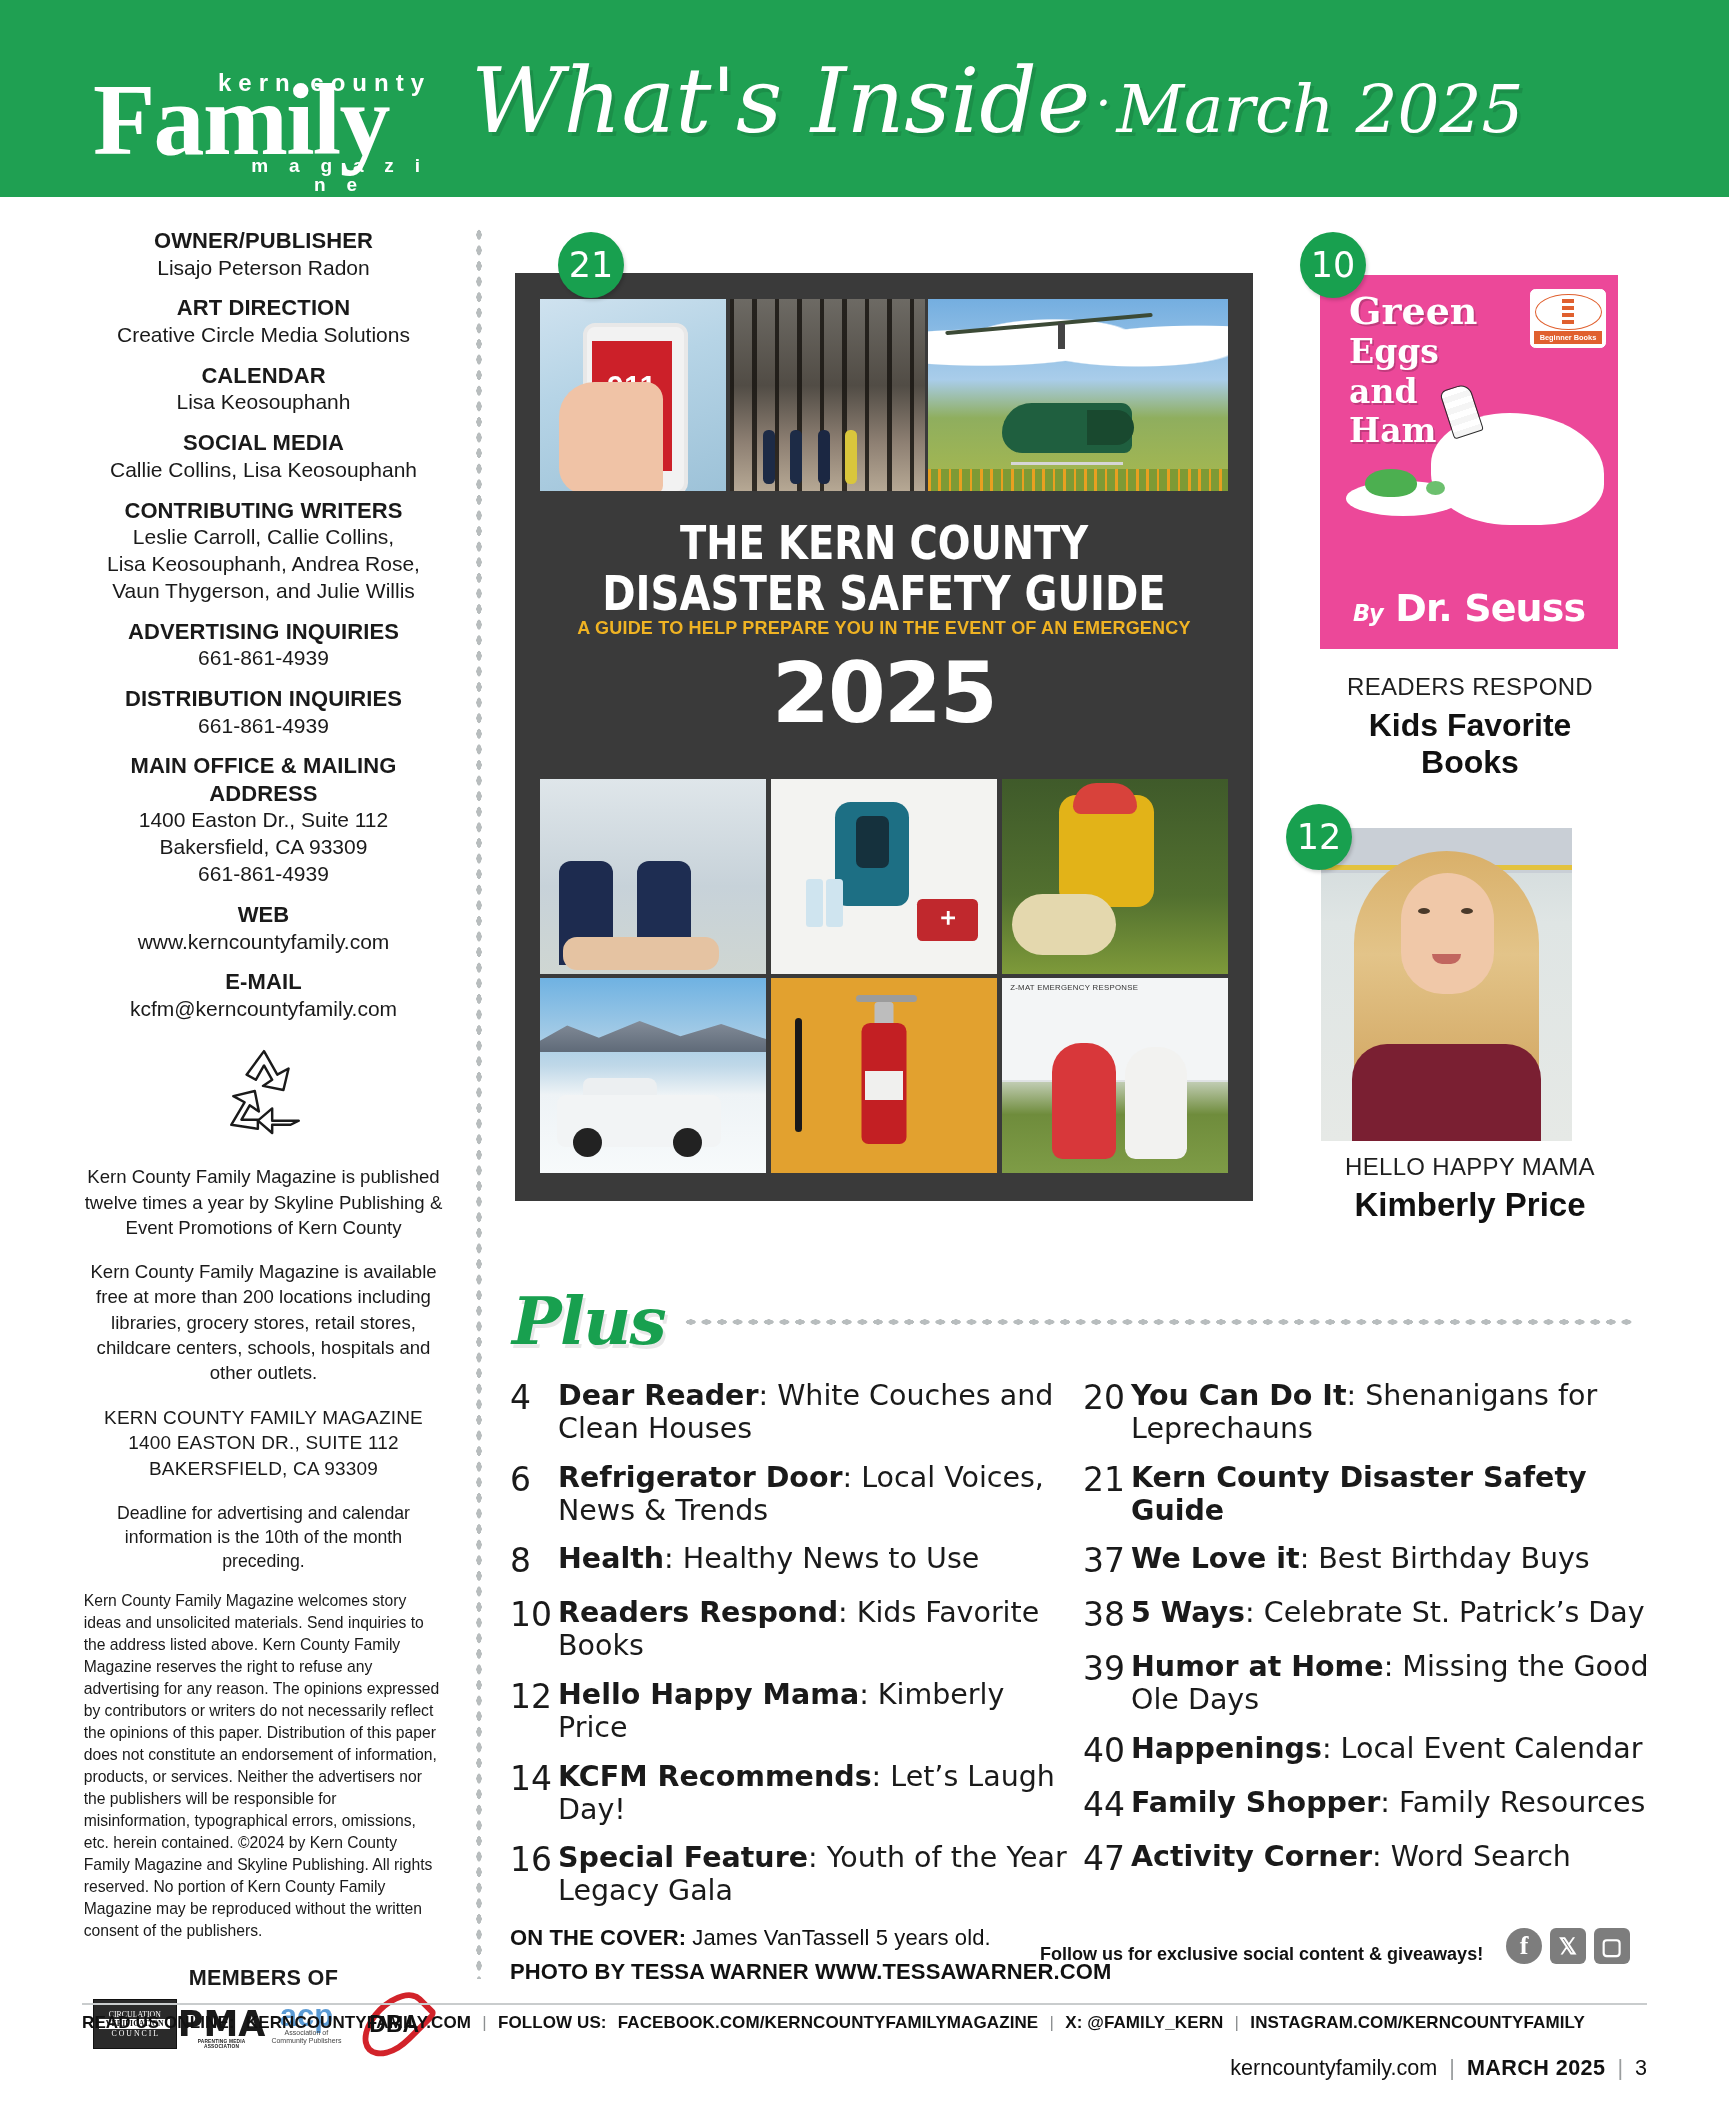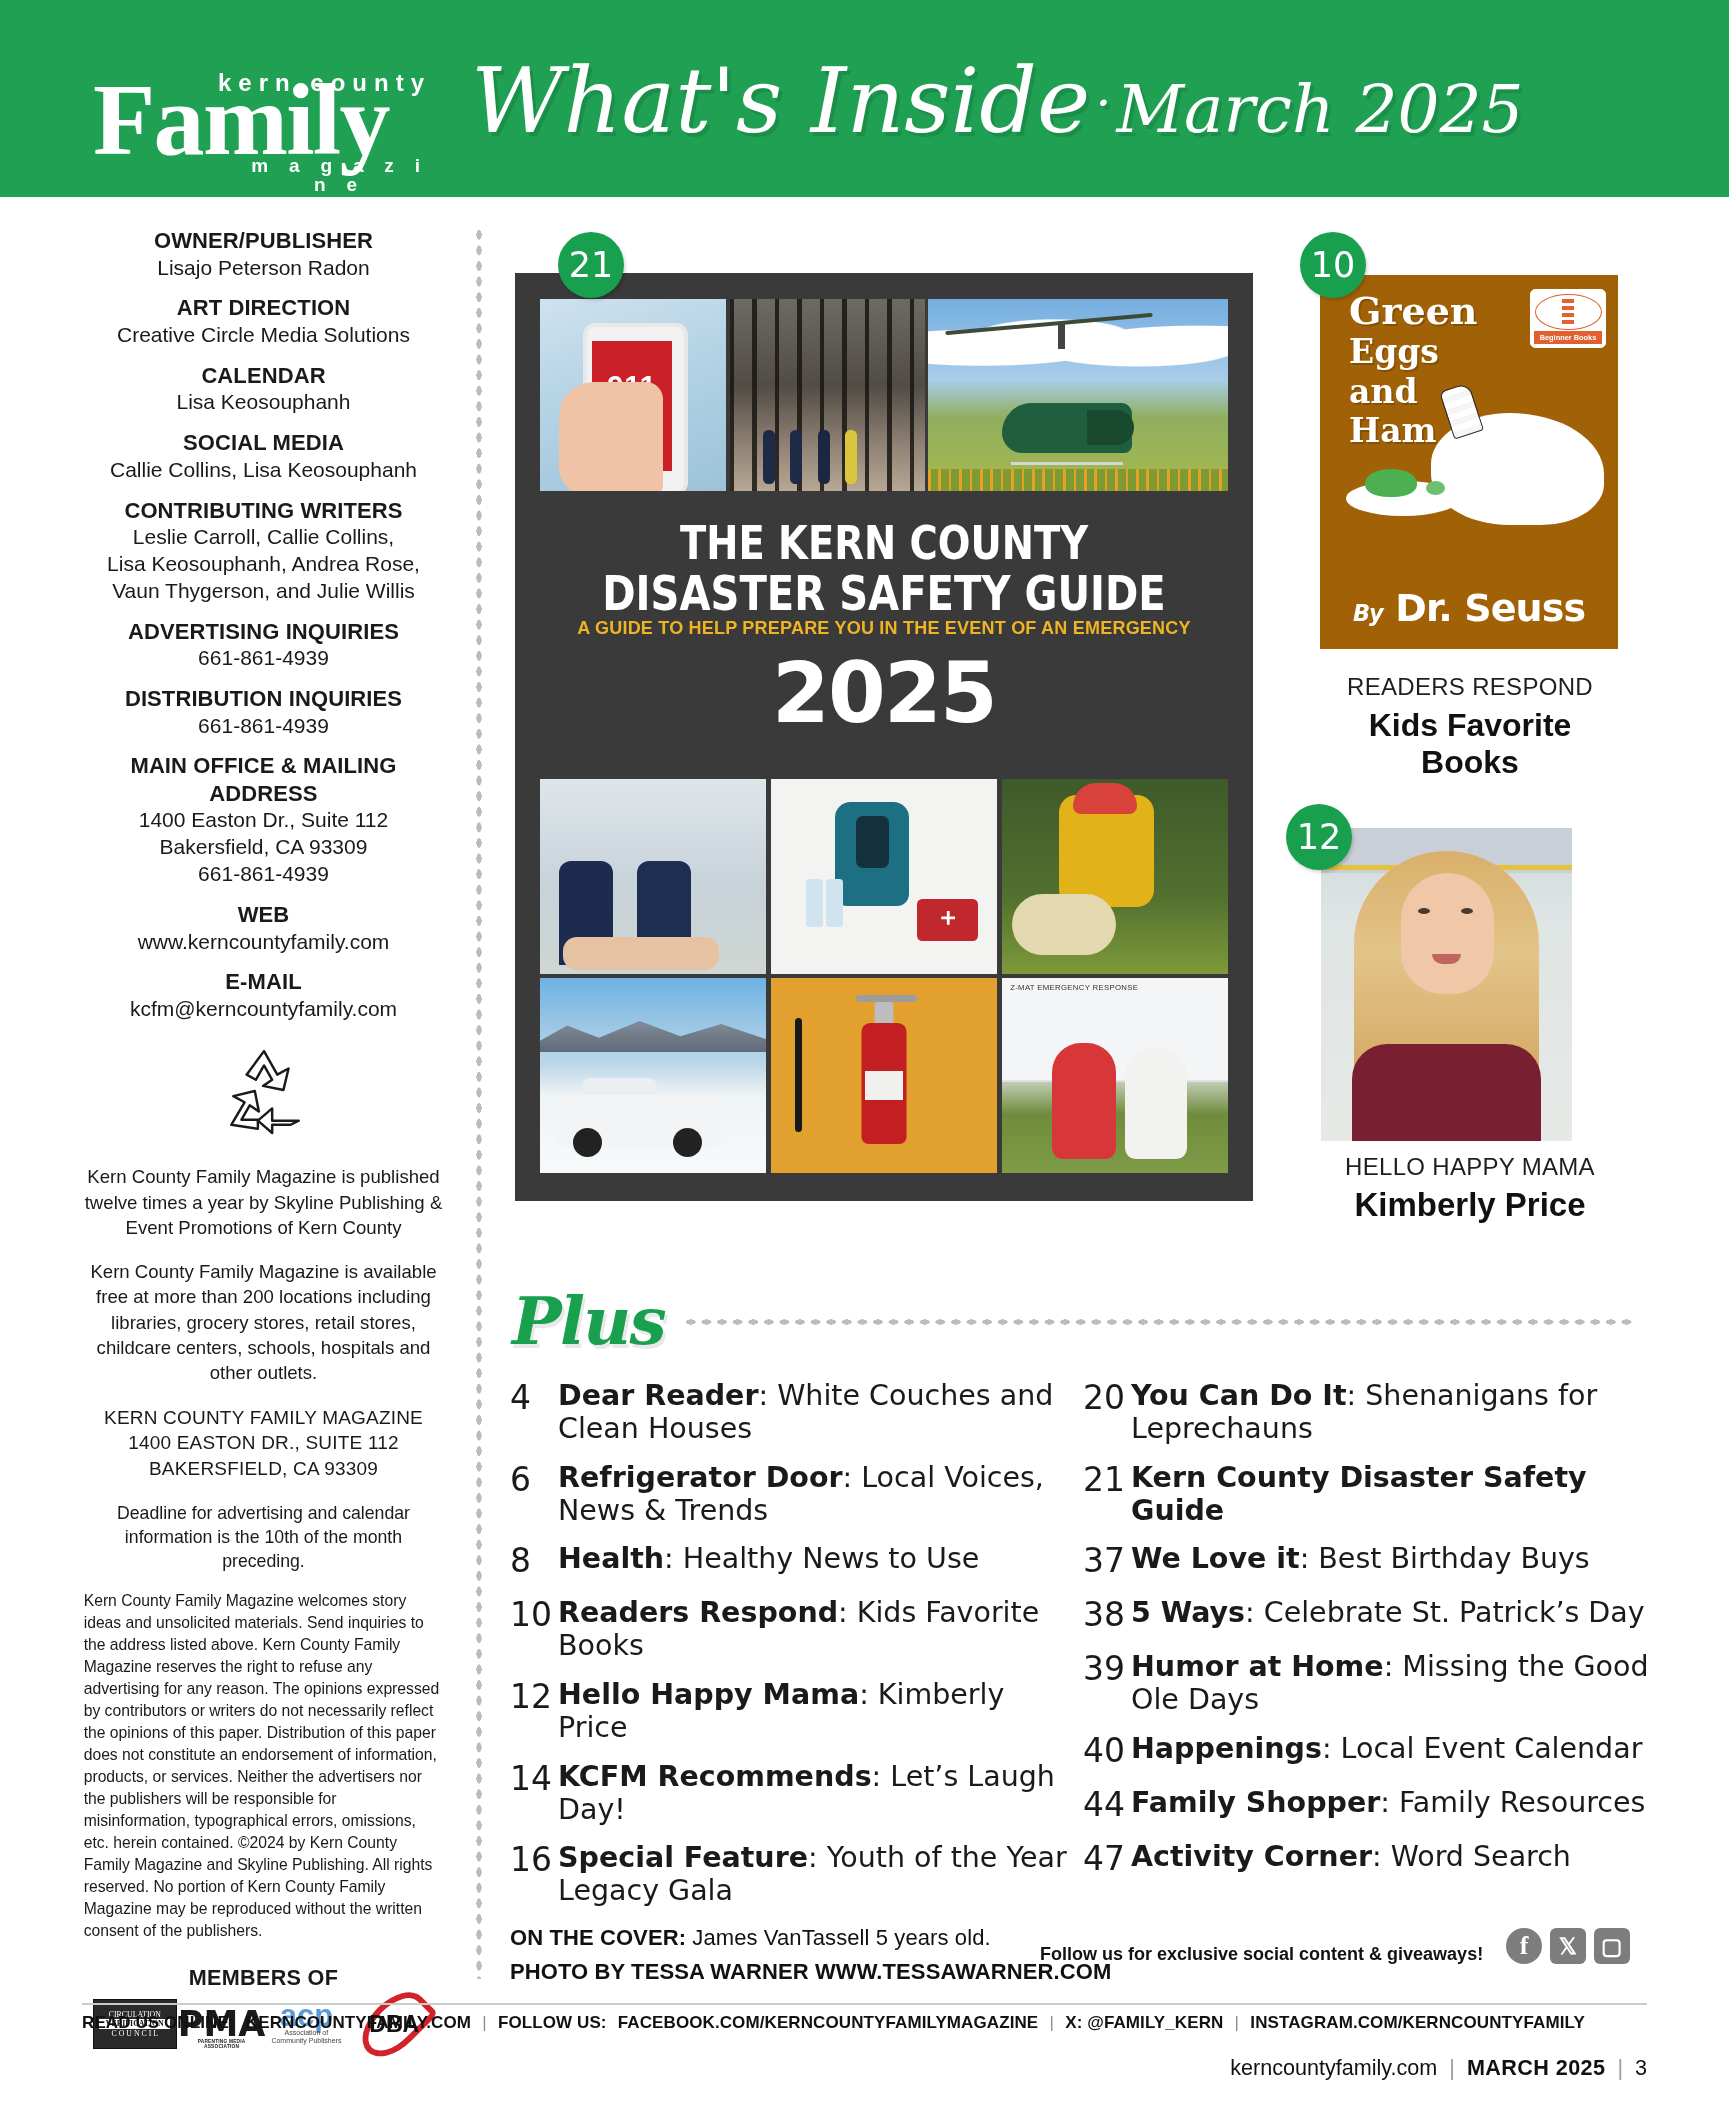--- a/index.html
+++ b/index.html
@@ -219,21 +219,21 @@
   .g-haz { background: linear-gradient(180deg,#dfe3e6 0%,#e9ecee 45%,#6f8c3c 70%,#7e9c46 100%); }
   .g-haz .van { position:absolute; left:0; right:0; top:0; height:104px; background:#f3f5f6; border-bottom:2.6px solid #dfe2e4;}
   .g-haz .vanlbl{position:absolute; left:8.6px; top:5.2px; color:#333; font-size:7.8px; letter-spacing:0.3px;text-align:center;}
   .g-haz .red { position:absolute; left:50px; bottom:14px; width:64px; height:116px; background:#d8373a; border-radius:29px 29px 10.4px 10.4px;}
   .g-haz .wht { position:absolute; left:123px; bottom:14px; width:62px; height:112px; background:#f2f2f0; border-radius:28px 28px 10.4px 10.4px;}
 
   
   .book {
     position: absolute; left: 1320px; top: 275px;
     width: 298px; height: 374px;
-    background: #a16207;
+    background: #ec4899;
     z-index: 10; overflow: hidden;
   }
   .book .bt {
     position: absolute; left: 29px; top: 15.6px;
     color: #fff; font-family: "DejaVu Serif", serif; font-weight: bold;
     font-size: 38px; line-height: 1.04;
     text-shadow: 1.7px 1.7px 0 rgba(0,0,0,.18);
   }
   .book .bt .sm { font-size: 33px; }
   .book .seal {

